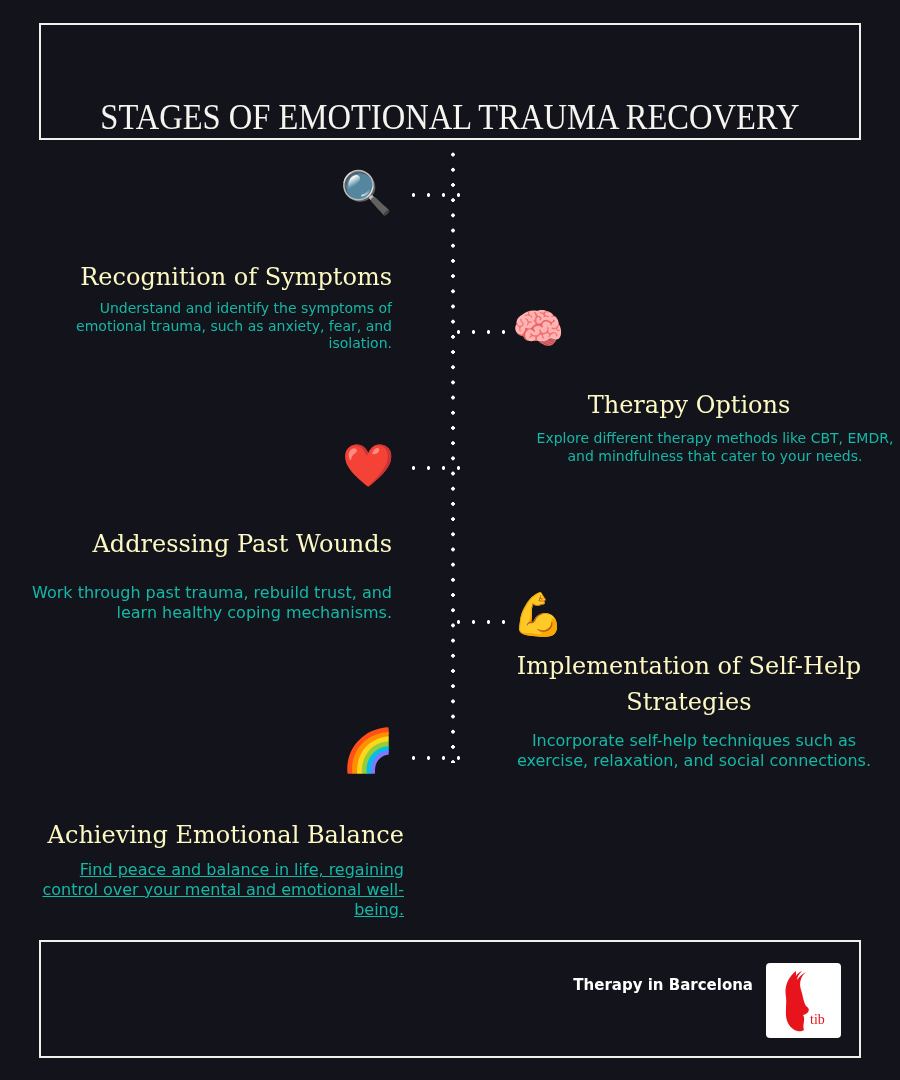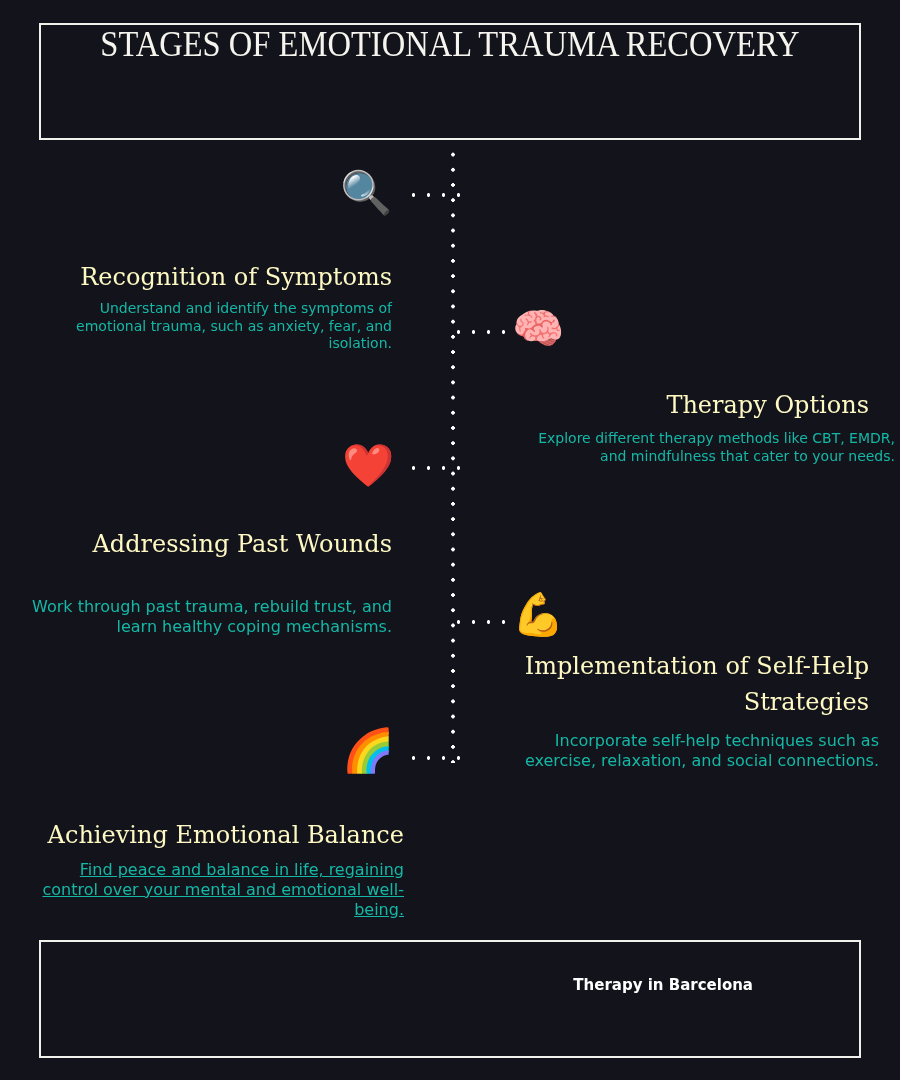--- a/index.html
+++ b/index.html
@@ -3,21 +3,21 @@
 <meta charset="utf-8">
 <style>
   html, body { margin:0; padding:0; }
   body {
     width:900px; height:1080px; background:#13131b; position:relative; overflow:hidden;
     color:#f2f0ea; font-family:"DejaVu Sans", sans-serif;
   }
   .header {
     position:absolute; left:39px; top:23px; width:818px; height:113px;
     border:2px solid #f2f0ea; box-sizing:content-box;
-    display:flex; align-items:flex-start; justify-content:center;
+    display:flex; align-items:flex-end; justify-content:center;
   }
   .header h1 {
     margin:0; font-family:"Liberation Serif", serif; font-weight:normal;
     font-size:35px; letter-spacing:0px; color:#f6f4ee; transform:scaleX(0.93);
     white-space:nowrap;
   }
   .vline {
     position:absolute; left:451px; top:147px; width:4px; height:616px;
     background-image: radial-gradient(circle, #ffffff 1.6px, transparent 2px);
     background-size:4px 15.2px; background-repeat:repeat-y;
@@ -30,21 +30,21 @@
   .icon { position:absolute; font-size:42px; line-height:1; width:54px; height:54px; text-align:center; }
   .stage-title {
     position:absolute; font-family:"DejaVu Serif", serif; font-size:24px; font-weight:normal;
     color:#fef9c3; margin:0; line-height:36px;
   }
   .stage-desc {
     position:absolute; font-size:14px; line-height:17.5px; color:#14b8a6; margin:0;
   }
   .stage-desc.big { font-size:16px; line-height:20px; }
   .left { text-align:right; }
-  .right { text-align:right; }
+  .right { text-align:center; }
   .footer {
     position:absolute; left:39px; top:940px; width:818px; height:114px;
     border:2px solid #f2f0ea;
   }
   .footer .org { position:absolute; right:106px; top:34px; font-size:15px; font-weight:bold; color:#fff; text-align:right;margin-left:41px; }
   .footer .url { position:absolute; right:106px; top:63px; font-size:15px; color:#f2f0ea; text-align:right; }
   .logo {
     position:absolute; left:725px; top:21px; width:75px; height:75px; background:#ffffff; border-radius:4px;
   }
   .logo svg { position:absolute; left:0; top:0; }
@@ -64,27 +64,33 @@
 <p class="stage-desc left" style="right:508px; top:300px; width:320px;">Understand and identify the symptoms of emotional trauma, such as anxiety, fear, and isolation.</p>
 
 <div class="hconn" style="left:451px; top:330px;"></div>
 <div class="icon" style="left:512px; top:308px;">🧠</div>
 <h2 class="stage-title right" style="left:509px; top:387px; width:360px;">Therapy Options</h2>
 <p class="stage-desc right" style="left:535px; top:430px; width:360px;">Explore different therapy methods like CBT, EMDR, and mindfulness that cater to your needs.</p>
 
 <div class="hconn" style="left:406px; top:466px;"></div>
 <div class="icon" style="left:342px; top:445px;">❤️</div>
 <h2 class="stage-title left" style="right:508px; top:526px; width:360px;">Addressing Past Wounds</h2>
-<p class="stage-desc big left" style="right:508px; top:597px; width:360px;">Work through past trauma, rebuild trust, and learn healthy coping mechanisms.</p>
+<p class="stage-desc big left" style="right:508px; top:583px; width:360px;">Work through past trauma, rebuild trust, and learn healthy coping mechanisms.</p>
 
 <div class="hconn" style="left:451px; top:620px;"></div>
 <div class="icon" style="left:512px; top:594px;">💪</div>
 <h2 class="stage-title right" style="left:509px; top:648px; width:360px;">Implementation of Self-Help Strategies</h2>
 <p class="stage-desc big right" style="left:509px; top:731px; width:370px;">Incorporate self-help techniques such as exercise, relaxation, and social connections.</p>
 
 <div class="hconn" style="left:406px; top:756px;"></div>
 <div class="icon" style="left:342px; top:730px;">🌈</div>
 <h2 class="stage-title left" style="right:496px; top:817px; width:380px;">Achieving Emotional Balance</h2>
 <p class="stage-desc big left" style="right:496px; top:860px; width:380px;text-decoration:underline;">Find peace and balance in life, regaining control over your mental and emotional well-being.</p>
 
 <div class="footer">
   <div class="org">Therapy in Barcelona</div>
+  <div class="logo">
+    <svg width="75" height="75" viewBox="0 0 75 75">
+      <path d="M30 8 C22 14 18 24 20 34 C21 44 18 52 22 60 C26 68 34 70 38 67 C36 62 40 56 37 52 C43 51 45 46 40 43 C37 38 37 32 35 27 C33 21 34 14 40 9 C36 11 33 14 31 17 C31 14 33 11 36 8 C33 9 31 11 30 13 Z" fill="#e8141b"></path>
+    </svg>
+    <span style="position:absolute; left:44px; top:49px; font-family:'Liberation Serif',serif; font-size:14px; color:#e8141b;">tib</span>
+  </div>
 </div>
 
 </body></html>

